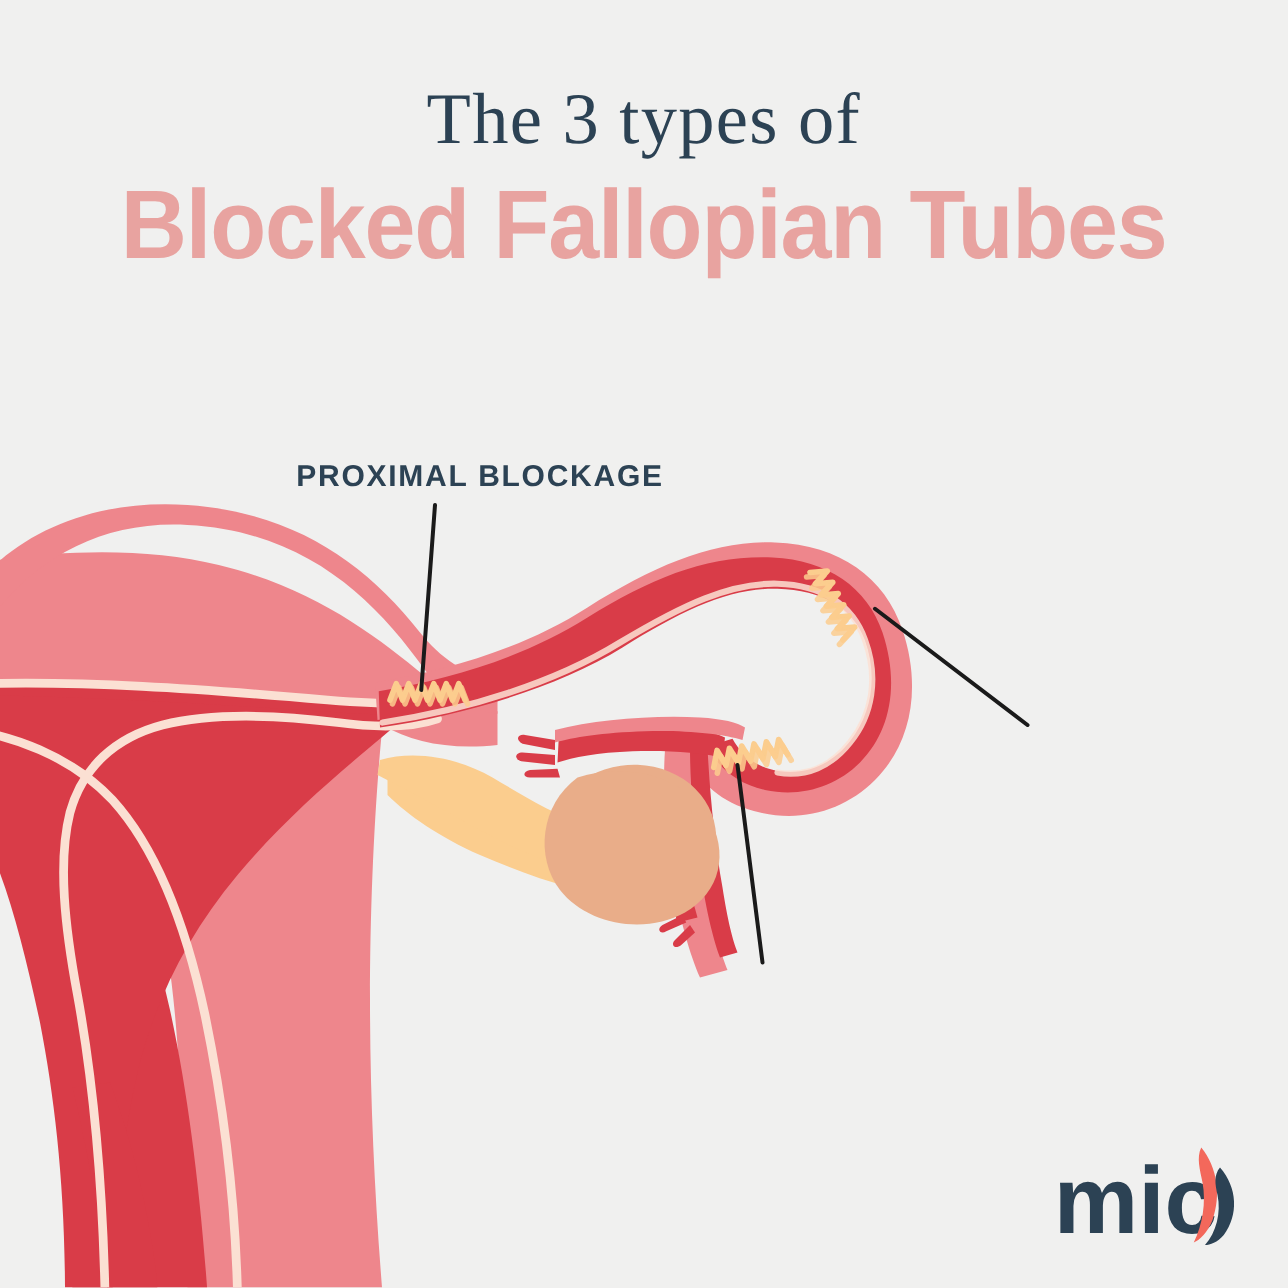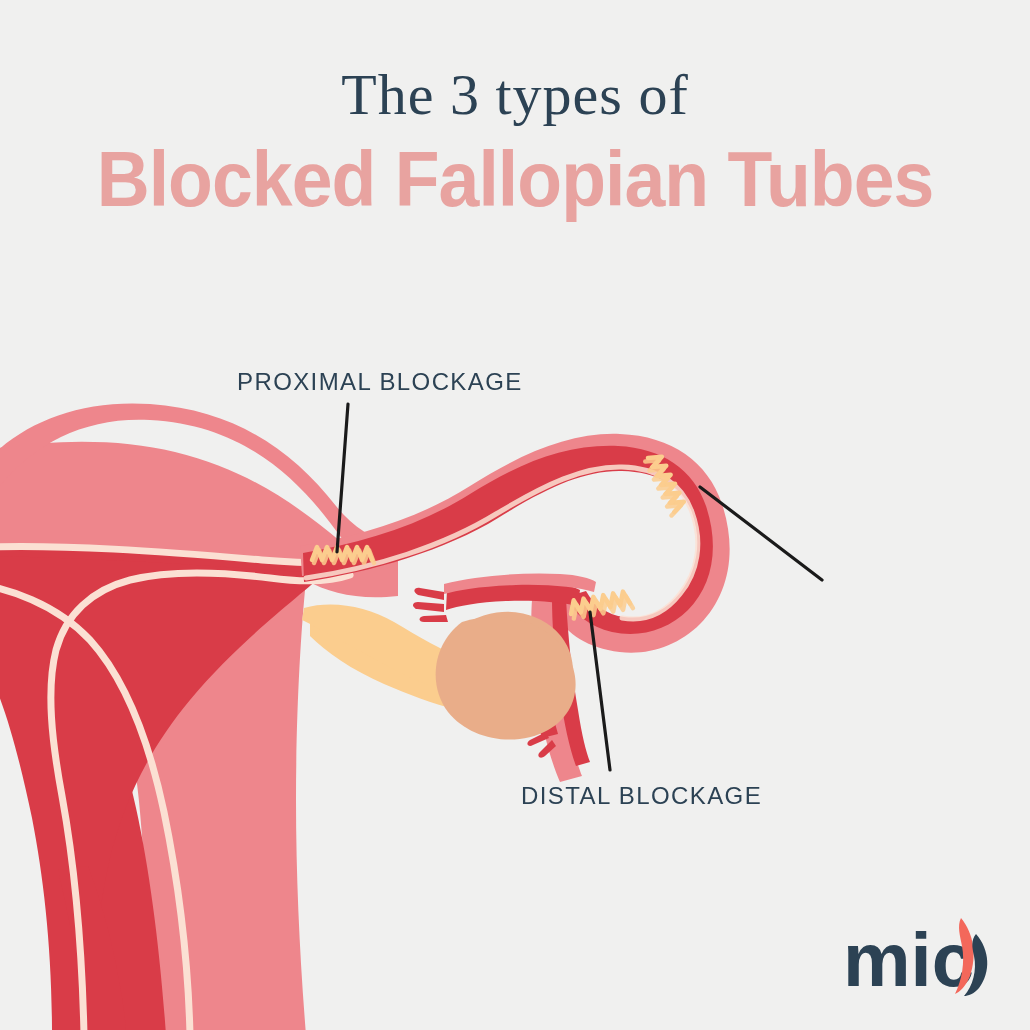--- a/index.html
+++ b/index.html
@@ -50,21 +50,21 @@
   
   .callout {
     position: absolute;
     color: #2c4254;
     font-family: "Liberation Sans", sans-serif;
     font-size: 24px;
     letter-spacing: 1.4px;
     font-weight: 400;
     white-space: nowrap;
   }
-  #label-proximal { left: 237px; top: 368px; }
+  #label-proximal { left: 237px; top: 368px; font-weight: bold; }
   #label-medial   { left: 718px; top: 588px; }
   #label-distal   { left: 521px; top: 782px; }
 
   
   #anatomy-svg {
     position: absolute;
     left: 0;
     top: 0;
     width: 1030px;
     height: 1030px;
@@ -280,21 +280,20 @@
       <line x1="590" y1="612" x2="610" y2="770"></line>
     </g>
   </svg>
 
   <div class="title-block">
     <div class="title-line1">The 3 types of</div>
     <div class="title-line2">Blocked Fallopian Tubes</div>
   </div>
 
   <div class="callout" id="label-proximal">PROXIMAL BLOCKAGE</div>
-  <div class="callout" id="label-distal">DISTAL BLOCKAGE</div>
 
   <svg id="logo" viewBox="0 0 160 92">
     <text x="0" y="74" font-family="Liberation Sans, sans-serif" font-size="76" font-weight="700" fill="#2c4254">mic</text>
     <path d="M118,6 C131,22 134,44 127,64 C123,74 117,80 112,82
              C119,68 122,50 119,34 C117,24 114,14 118,6 Z" fill="#f3685b"></path>
     <path d="M133,22 C147,38 148,60 136,76 C131,82 125,84 121,84
              C130,74 134,58 131,44 C129,35 128,28 133,22 Z" fill="#2c4254"></path>
   </svg>
 
 </div>

